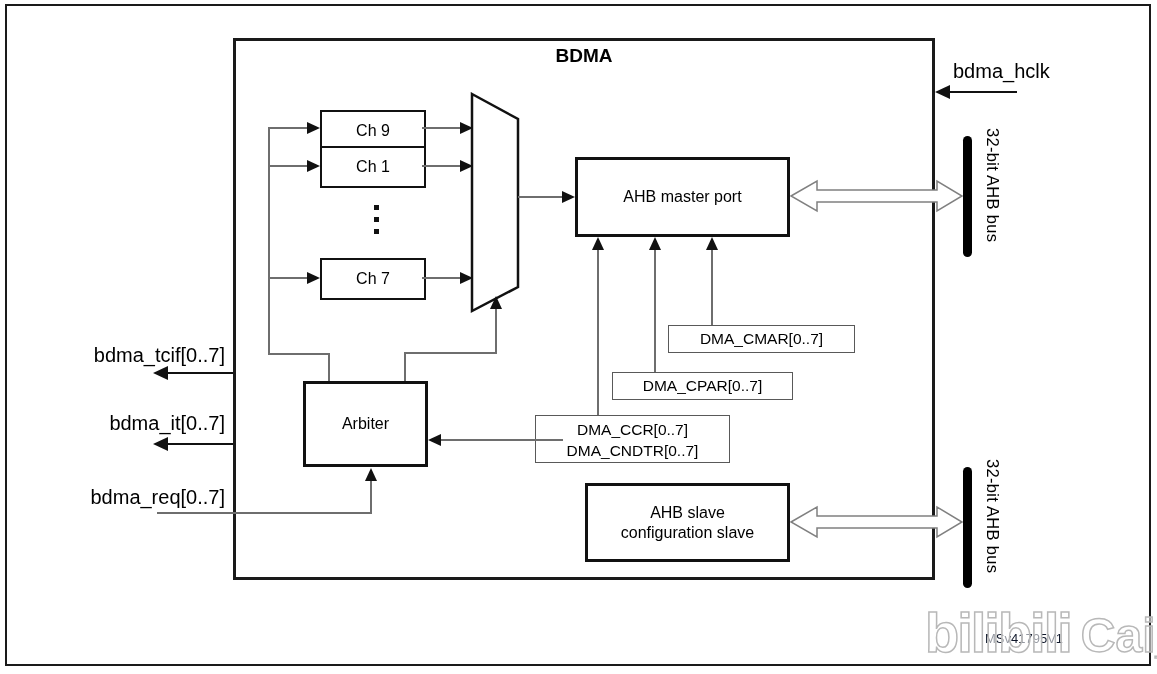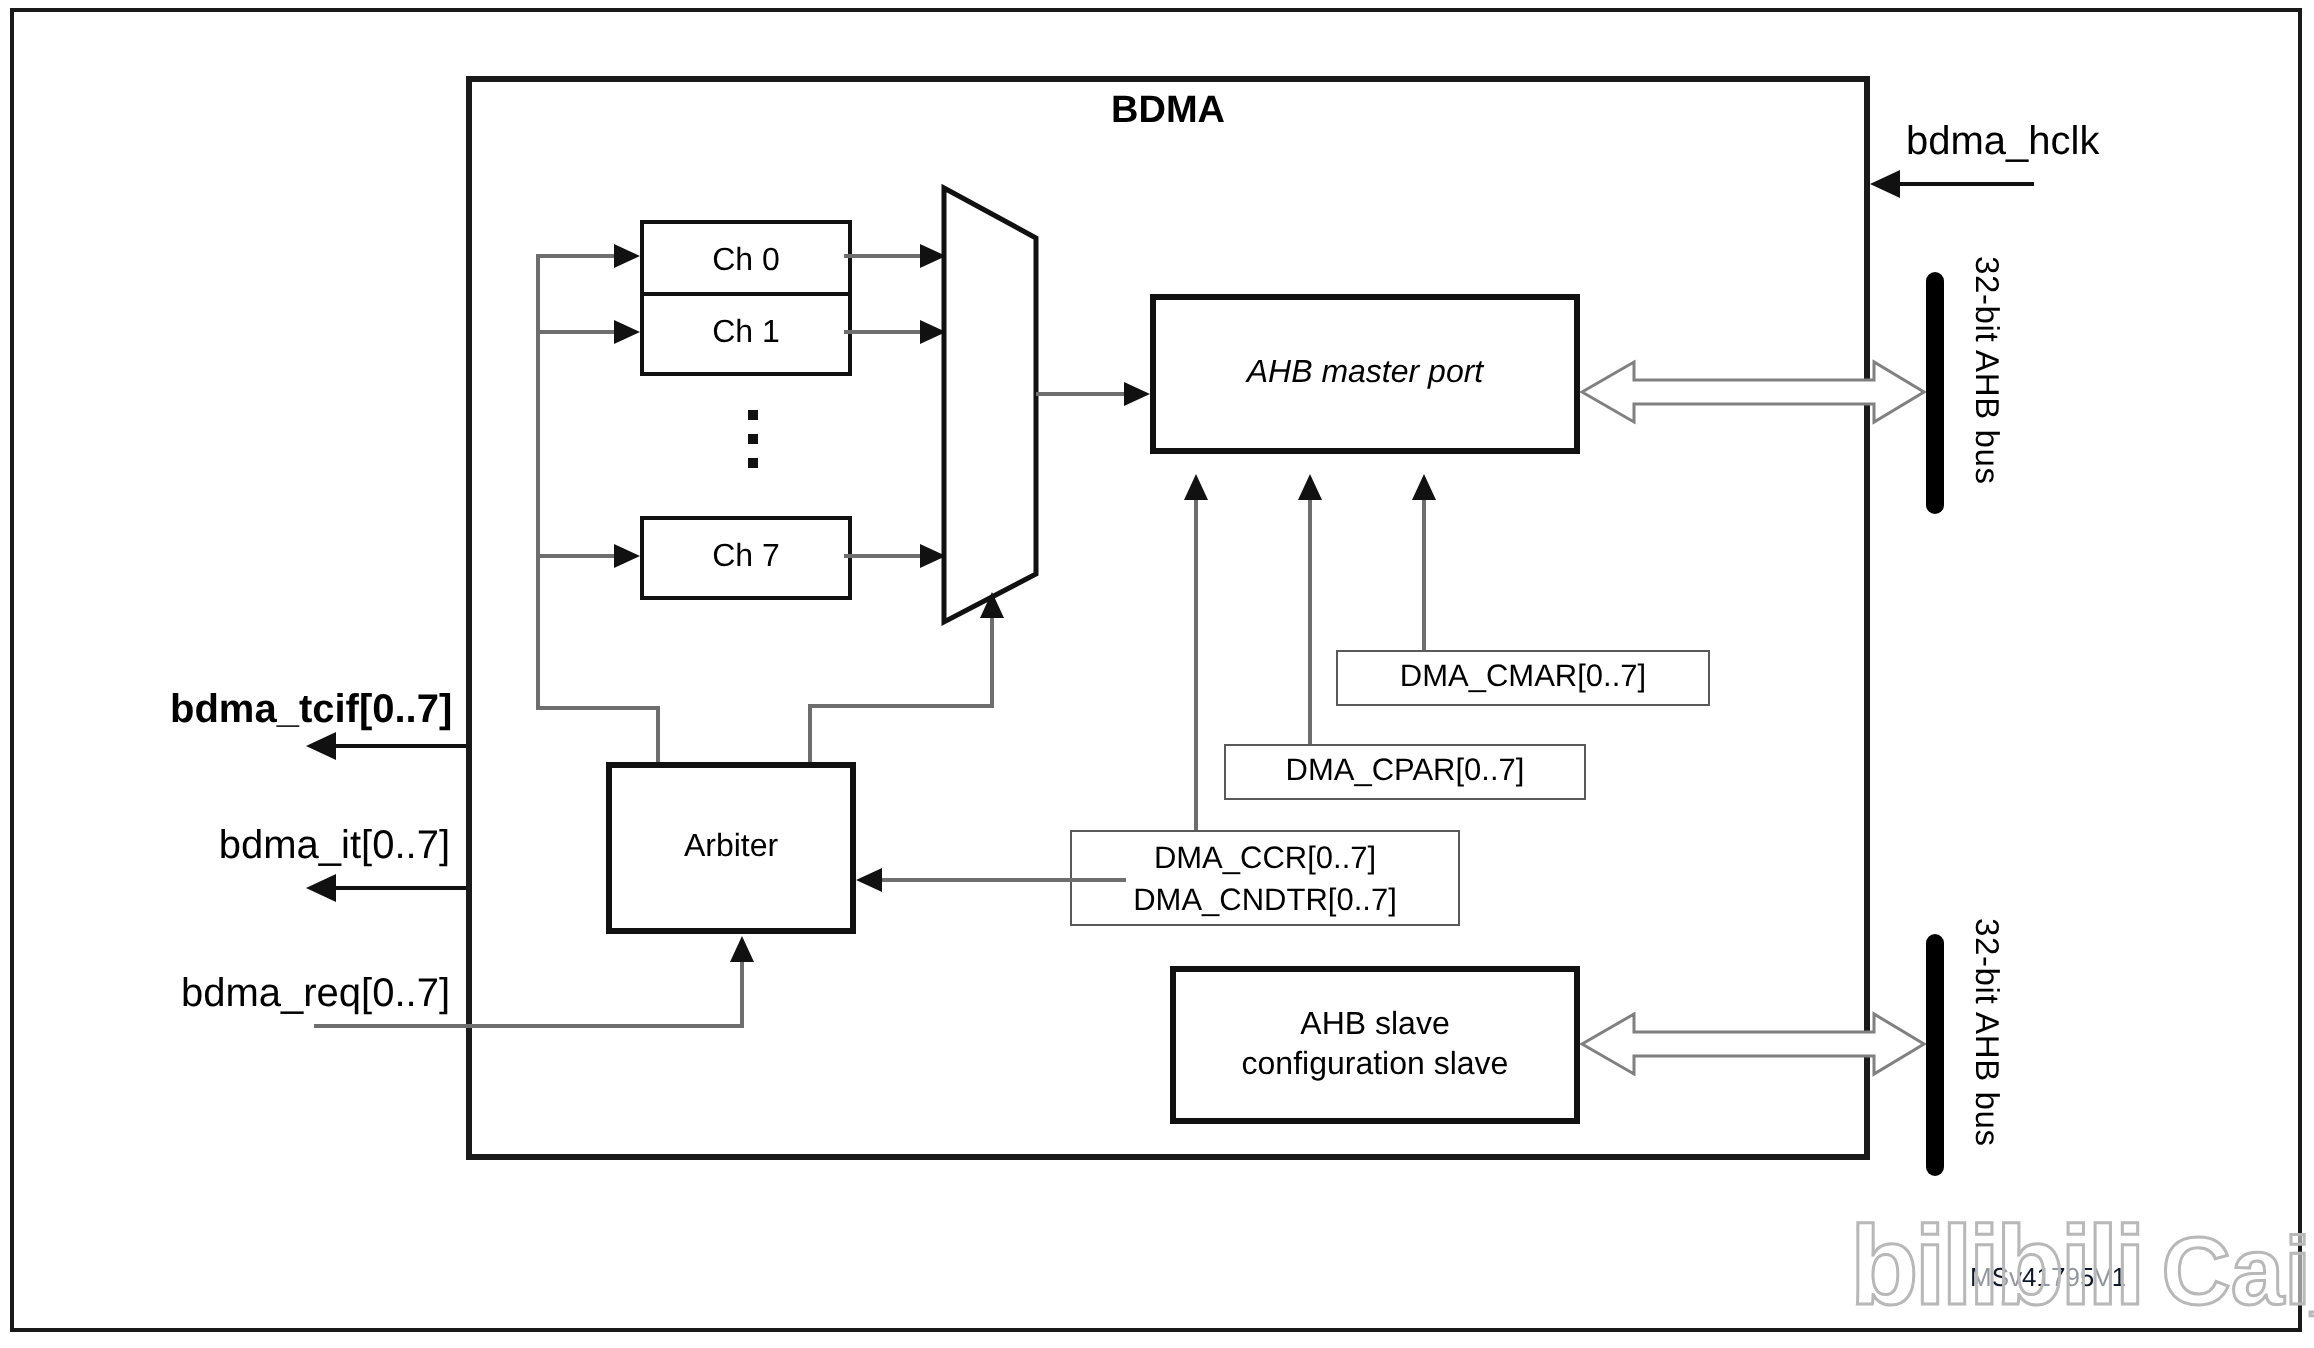--- a/index.html
+++ b/index.html
@@ -42,39 +42,39 @@
 <body>
 
 <div id="canvas">
 
   <div class="abs outer-frame"></div>
 
   <div class="abs bdma-box"></div>
   <div class="abs title" style="left:499px;top:45px;width:170px;">BDMA</div>
 
   <div class="abs chbox" style="left:320px;top:110px;width:102px;height:37px;">
-    <span>Ch 0</span>
+    <span>Ch 9</span>
   </div>
   <div class="abs chbox" style="left:320px;top:146px;width:102px;height:38px;">
     <span>Ch 1</span>
   </div>
   <div class="abs dots" style="left:374px;top:205px;">
     <div></div>
       <div></div>
       <div></div>
   </div>
   <div class="abs chbox" style="left:320px;top:258px;width:102px;height:38px;">
     <span>Ch 7</span>
   </div>
 
   <svg class="abs" style="left:470px;top:92px;" width="52" height="222">
     <polygon points="2,2 48,27 48,195 2,219" fill="#ffffff" stroke="#111" stroke-width="2.5"></polygon>
   </svg>
 
-  <div class="abs blk" style="left:575px;top:147px;width:209px;height:74px;font-style:italic;">
+  <div class="abs blk" style="left:575px;top:157px;width:209px;height:74px;">
     <span>AHB master port</span>
   </div>
 
   <div class="abs blk" style="left:303px;top:381px;width:119px;height:80px;">
     <span>Arbiter</span>
   </div>
 
   <div class="abs blk" style="left:585px;top:483px;width:199px;height:73px;">
     <span>
       <span style="display:block;">AHB slave</span>
@@ -129,21 +129,21 @@
   <div class="abs hl" style="left:440px;top:439px;width:123px;"></div>
   <div class="abs tri-l" style="left:428px;top:434px;"></div>
 
   <div class="abs hl" style="left:157px;top:512px;width:215px;"></div>
   <div class="abs vl" style="left:370px;top:480px;height:34px;"></div>
   <div class="abs tri-u" style="left:365px;top:468px;"></div>
   <div class="abs lbl" style="left:85px;top:486px;width:140px;text-align:right;">bdma_req[0..7]</div>
 
   <div class="abs hl blackline" style="left:167px;top:372px;width:66px;"></div>
   <div class="abs tri-l big" style="left:153px;top:366px;"></div>
-  <div class="abs lbl" style="left:85px;top:344px;width:140px;text-align:right;font-weight:bold;">bdma_tcif[0..7]</div>
+  <div class="abs lbl" style="left:85px;top:344px;width:140px;text-align:right;">bdma_tcif[0..7]</div>
 
   <div class="abs hl blackline" style="left:167px;top:443px;width:66px;"></div>
   <div class="abs tri-l big" style="left:153px;top:437px;"></div>
   <div class="abs lbl" style="left:85px;top:412px;width:140px;text-align:right;">bdma_it[0..7]</div>
 
   <div class="abs hl blackline" style="left:949px;top:91px;width:68px;"></div>
   <div class="abs tri-l big" style="left:935px;top:85px;"></div>
   <div class="abs lbl" style="left:953px;top:60px;">bdma_hclk</div>
 
   <svg class="abs" style="left:790px;top:178px;" width="174" height="36">

